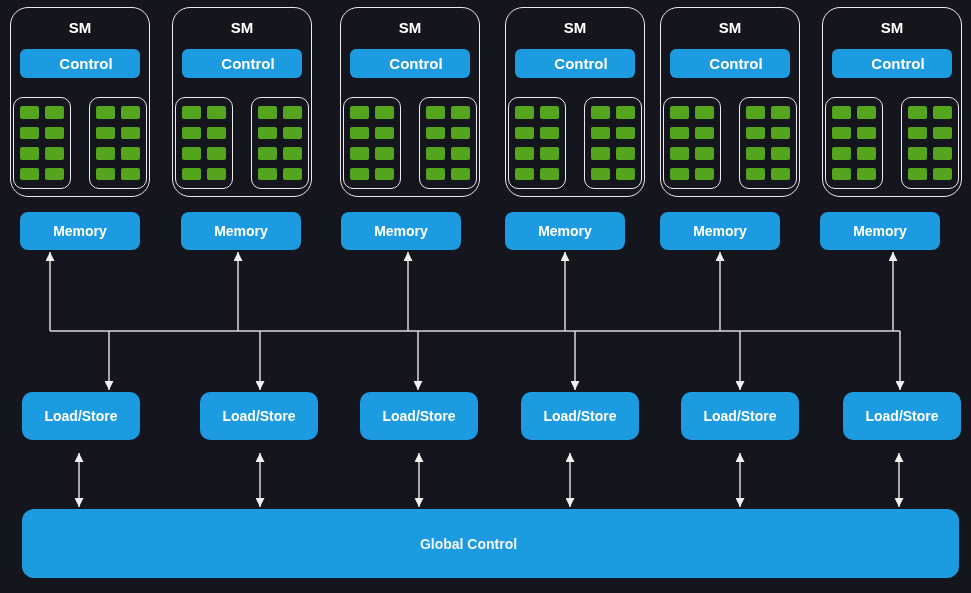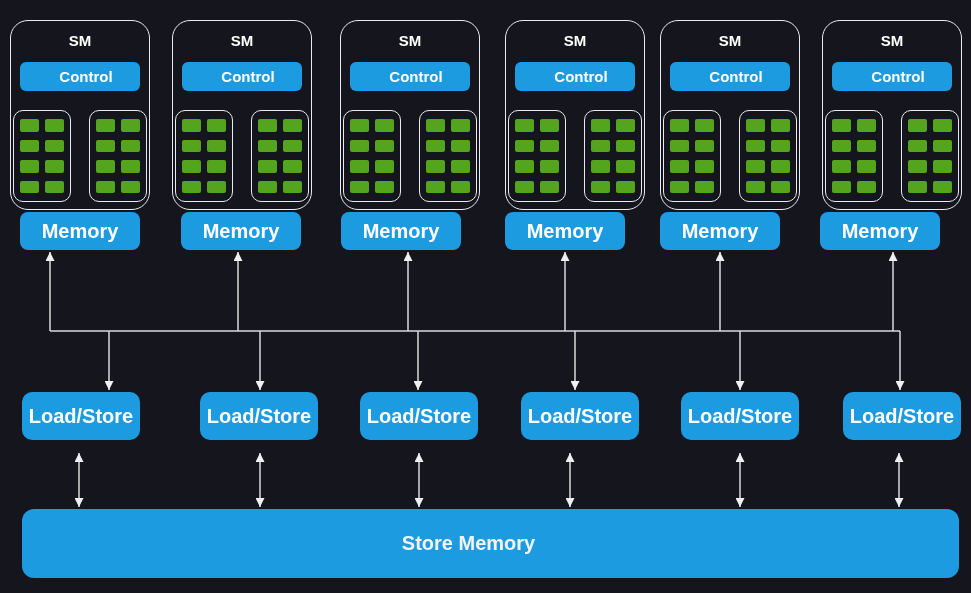--- a/index.html
+++ b/index.html
@@ -14,21 +14,21 @@
   * { margin: 0; padding: 0; box-sizing: border-box; }
   html, body { background: var(--background); }
   body {
     font-family: "Liberation Sans", sans-serif;
     width: 971px; height: 593px;
     position: relative; overflow: hidden;
   }
   #diagram { position: absolute; left: 0; top: 0; width: 971px; height: 593px; }
 
   .sm {
-    position: absolute; top: 20px; width: 140px; height: 190px;
+    position: absolute; top: 7px; width: 140px; height: 190px;
     border: 1px solid var(--border_white); border-radius: 18px;
     display: flex; flex-direction: column; align-items: center;
   }
   .sm-title {
     margin-top: 10px; height: 22px;
     font-size: 15px; font-weight: bold; color: var(--text_white);
     text-align: center; line-height: 20px;
   }
   .control {
     margin-top: 9px; width: 120px; height: 29px;
@@ -42,21 +42,21 @@
   .core-group {
     width: 58px; height: 92px;
     border: 1px solid var(--border_white); border-radius: 10px;
     display: grid; grid-template-columns: repeat(2, 1fr); grid-auto-rows: 1fr;
     gap: 8px 6px; padding: 8px 6px;
   }
   .core { background: var(--core_green); border-radius: 2px; }
 
   .blue-box {
     position: absolute; background: var(--box_blue);
-    color: var(--text_white); font-size: 20px; font-weight: bold;
+    color: var(--text_white); font-size: 14px; font-weight: bold;
     display: flex; align-items: center; justify-content: center;
   }
   .memory   { top: 212px; width: 120px; height: 38px; border-radius: 8px; }
   .loadstore{ top: 392px; width: 118px; height: 48px; border-radius: 10px; }
   .global   {
     left: 22px; top: 509px; width: 937px; height: 69px; border-radius: 12px;
     color: #f2f4f7;
   }
   .global span { transform: translateX(-22px); }
 
@@ -88,21 +88,21 @@
       <line x1="570" y1="453" x2="570" y2="507" marker-start="url(#arrow)" marker-end="url(#arrow)"></line>
       <line x1="720" y1="331" x2="720" y2="252" marker-end="url(#arrow)"></line>
       <line x1="740" y1="331" x2="740" y2="390" marker-end="url(#arrow)"></line>
       <line x1="740" y1="453" x2="740" y2="507" marker-start="url(#arrow)" marker-end="url(#arrow)"></line>
       <line x1="893" y1="331" x2="893" y2="252" marker-end="url(#arrow)"></line>
       <line x1="900" y1="331" x2="900" y2="390" marker-end="url(#arrow)"></line>
       <line x1="899" y1="453" x2="899" y2="507" marker-start="url(#arrow)" marker-end="url(#arrow)"></line>
     </svg>
 
   <div class="blue-box global">
-    <span>Store Memory</span>
+    <span>Global Control</span>
   </div>
 
   <div class="sm" style="left: 10px;">
     <div class="sm-title">SM</div>
     <div class="control">Control</div>
     <div class="core-groups">
       <div class="core-group">
         <span class="core"></span>
         <span class="core"></span>
         <span class="core"></span>

